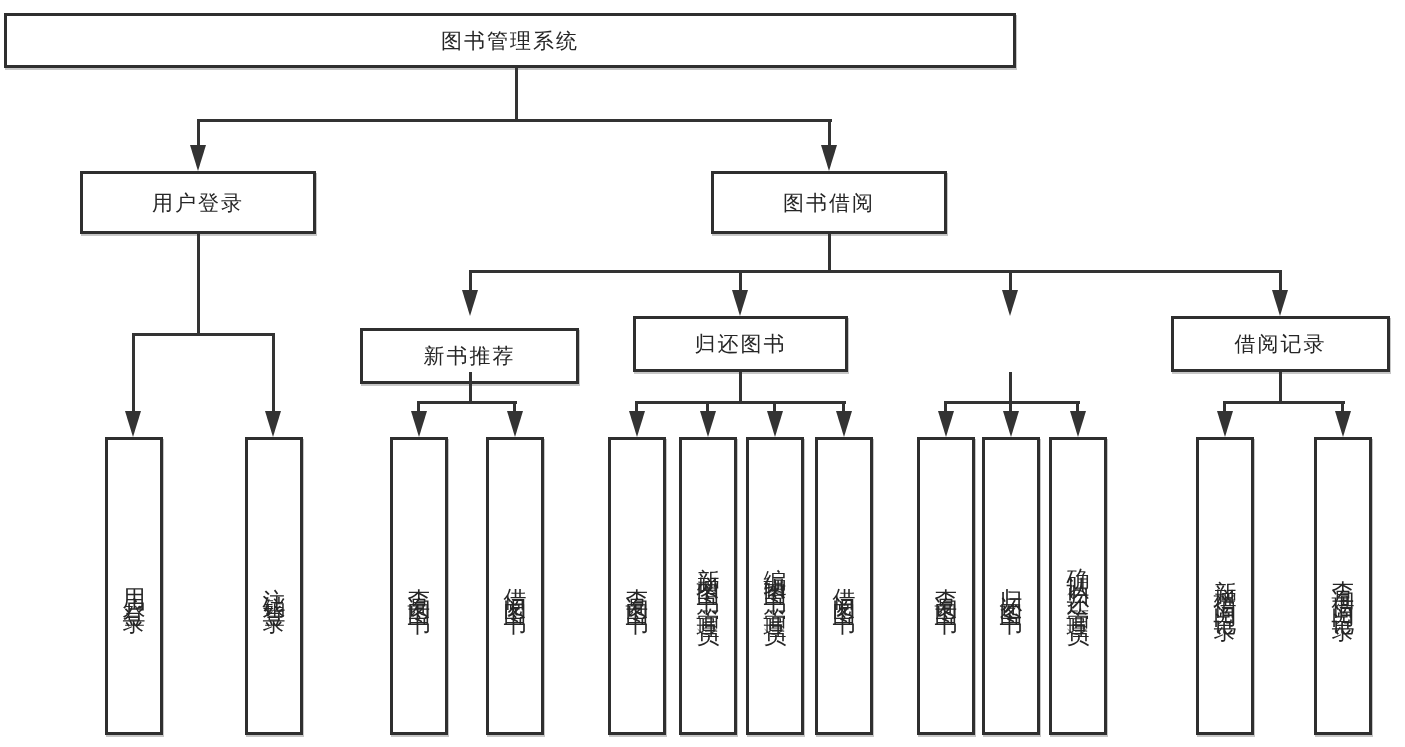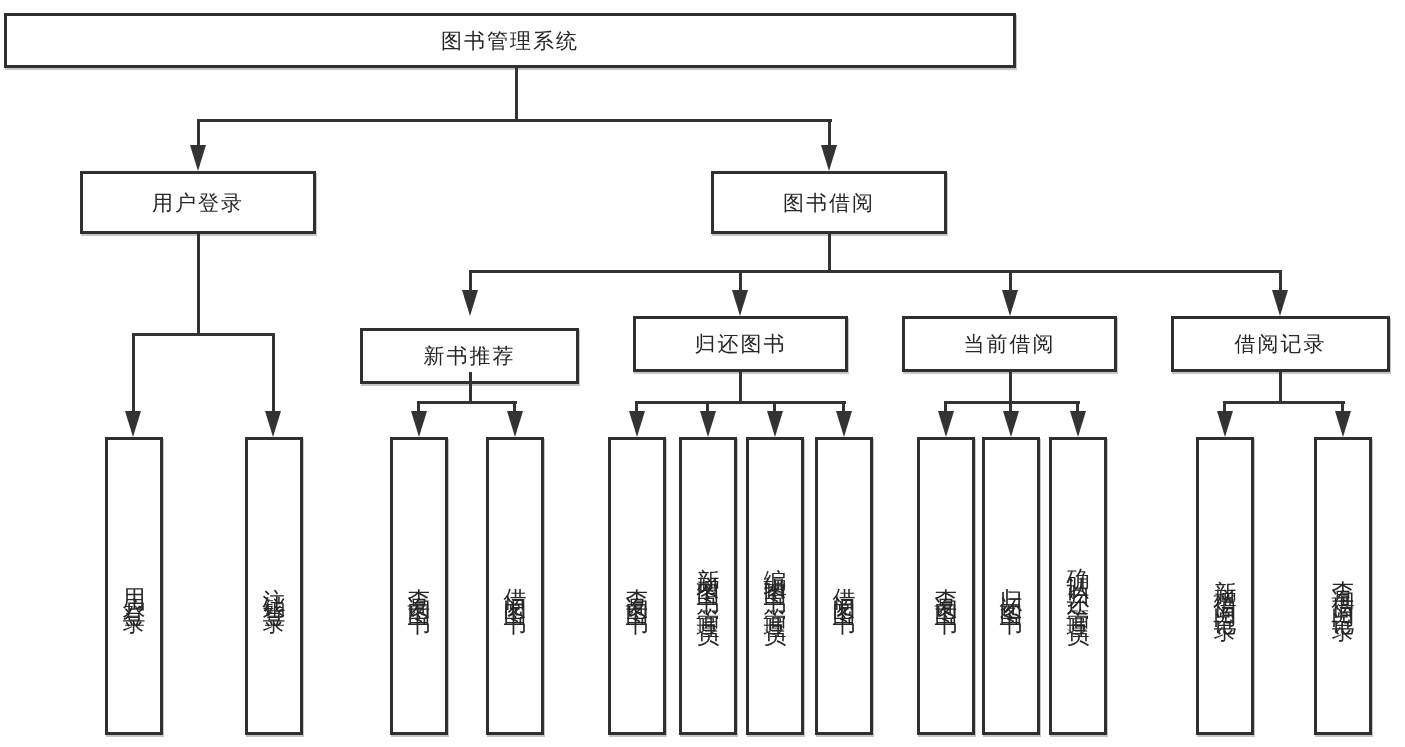--- a/index.html
+++ b/index.html
@@ -69,23 +69,20 @@
   </div>
   <div class="node" style="left:711px;top:171px;width:236px;height:63px">
     <span class="hlbl">图书借阅</span>
   </div>
 
   <div class="node" style="left:360px;top:328px;width:219px;height:56px">
     <span class="hlbl">新书推荐</span>
   </div>
   <div class="node" style="left:633px;top:316px;width:215px;height:56px">
     <span class="hlbl">归还图书</span>
-  </div>
-  <div class="node" style="left:902px;top:316px;width:215px;height:56px">
-    <span class="hlbl">当前借阅</span>
   </div>
   <div class="node" style="left:1171px;top:316px;width:219px;height:56px">
     <span class="hlbl">借阅记录</span>
   </div>
 
   <div class="node leaf" style="left:105px;top:437px">
     <span class="vlbl">用户登录</span>
   </div>
   <div class="node leaf" style="left:245px;top:437px">
     <span class="vlbl">注销登录</span>

